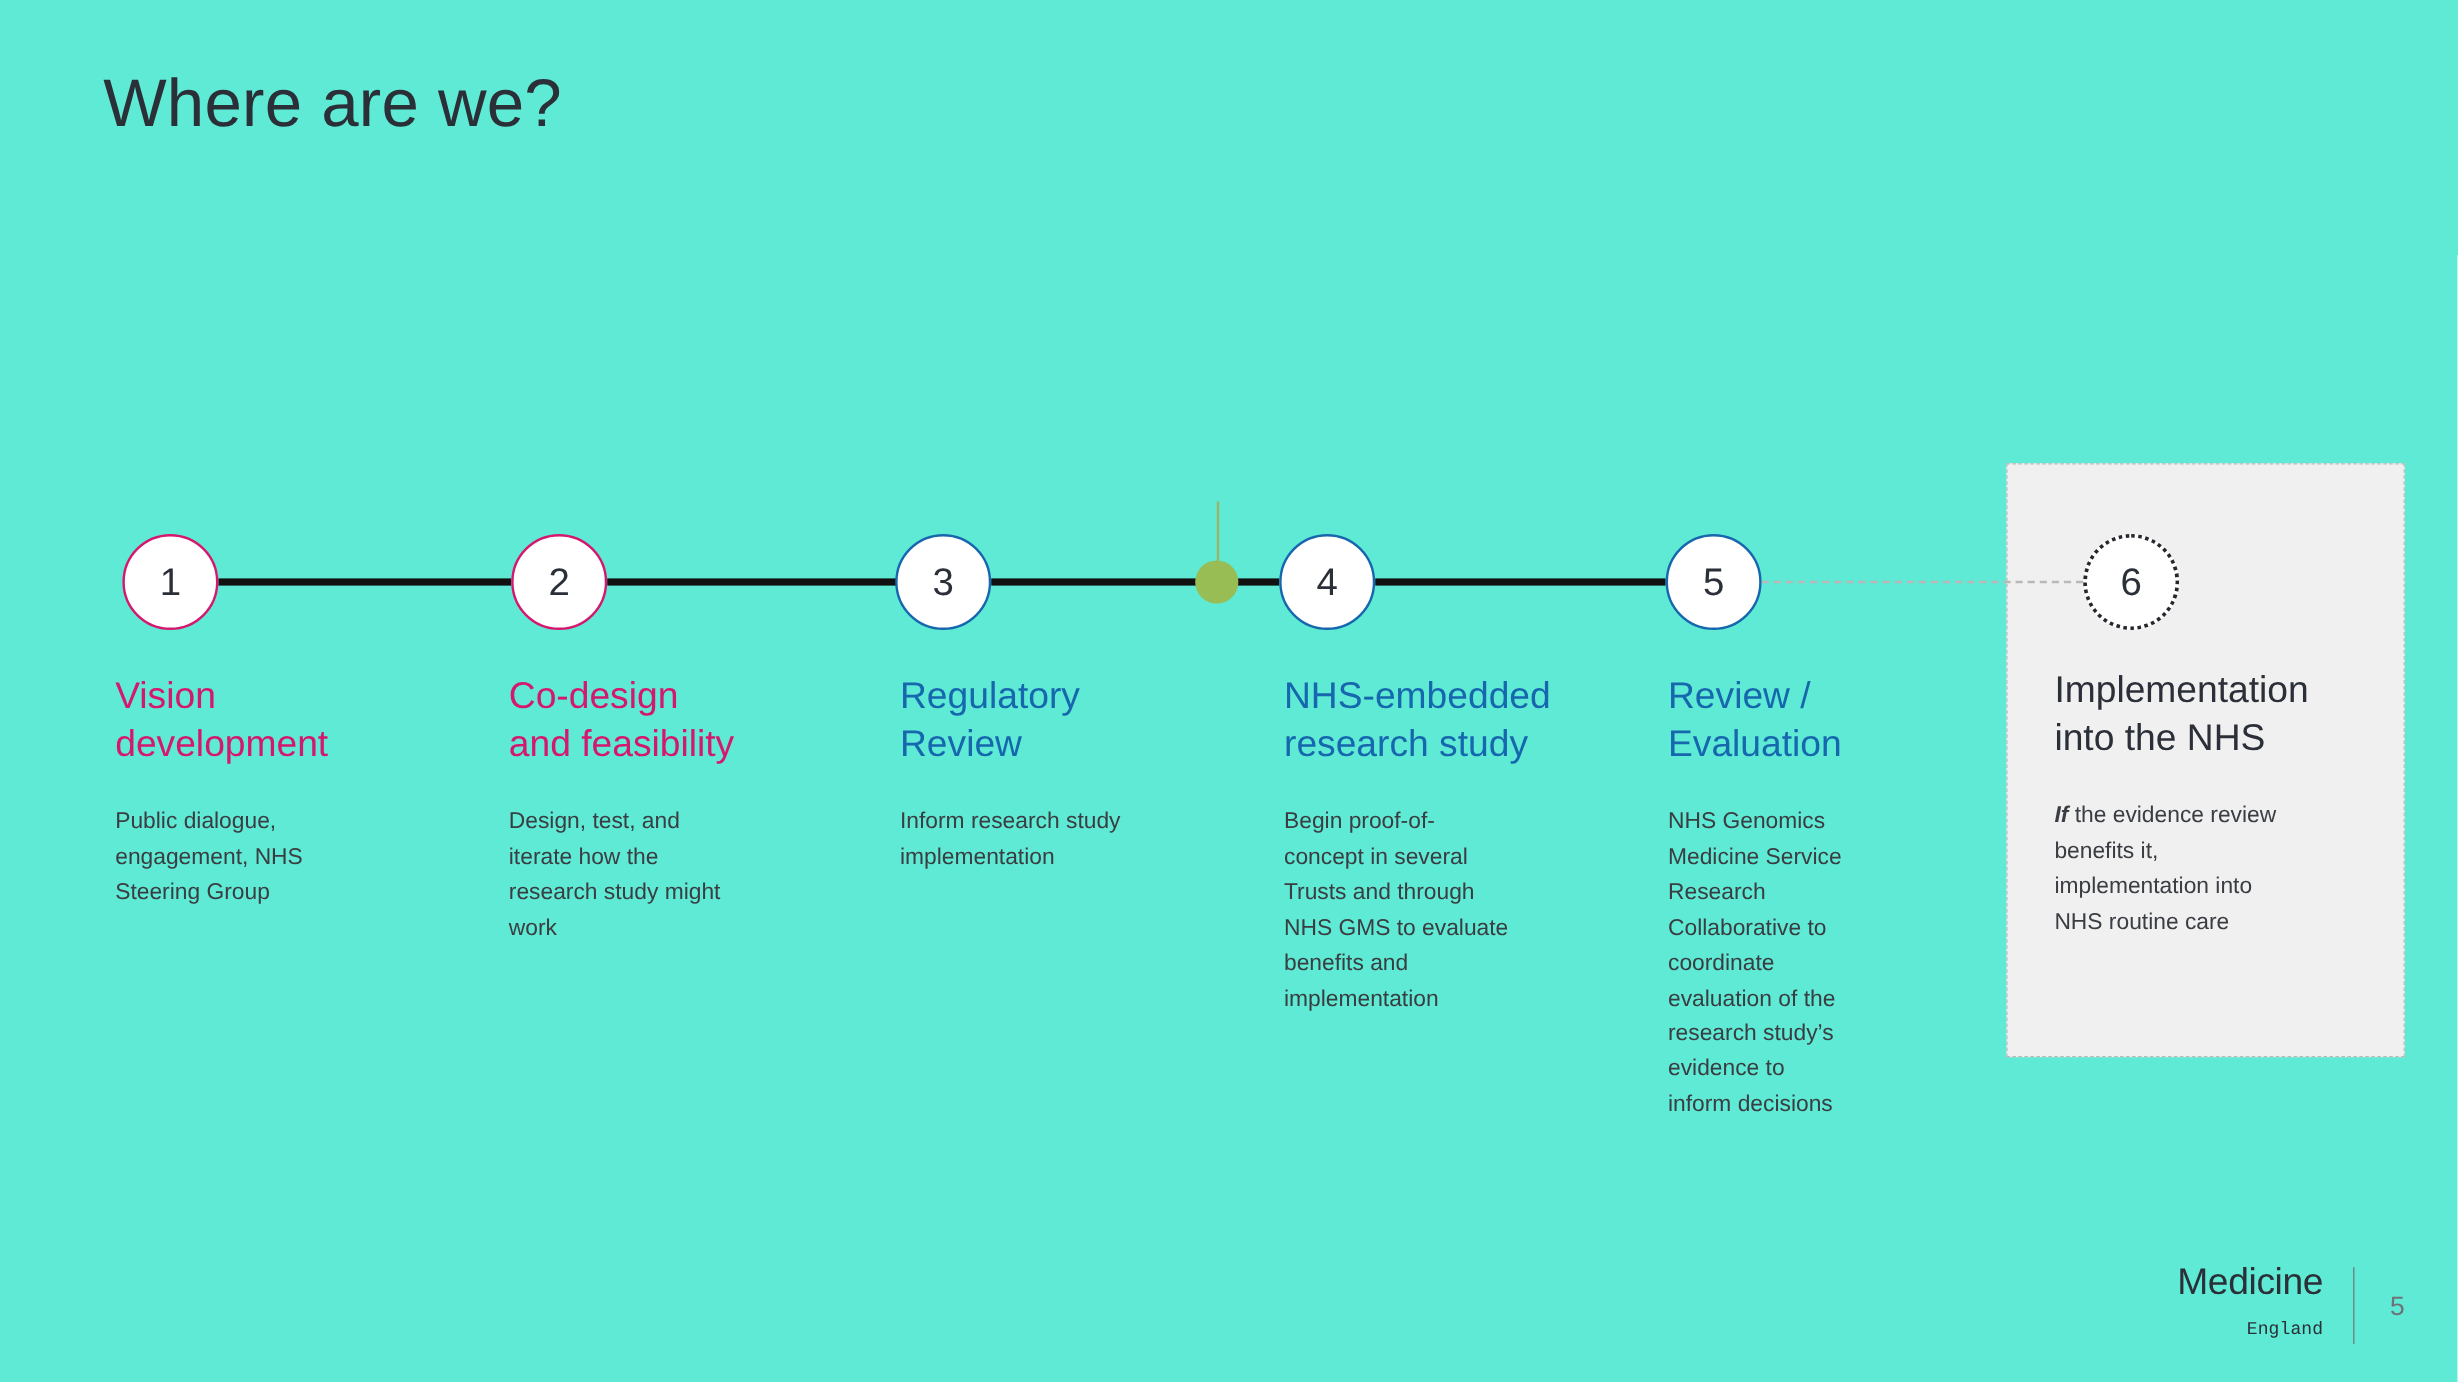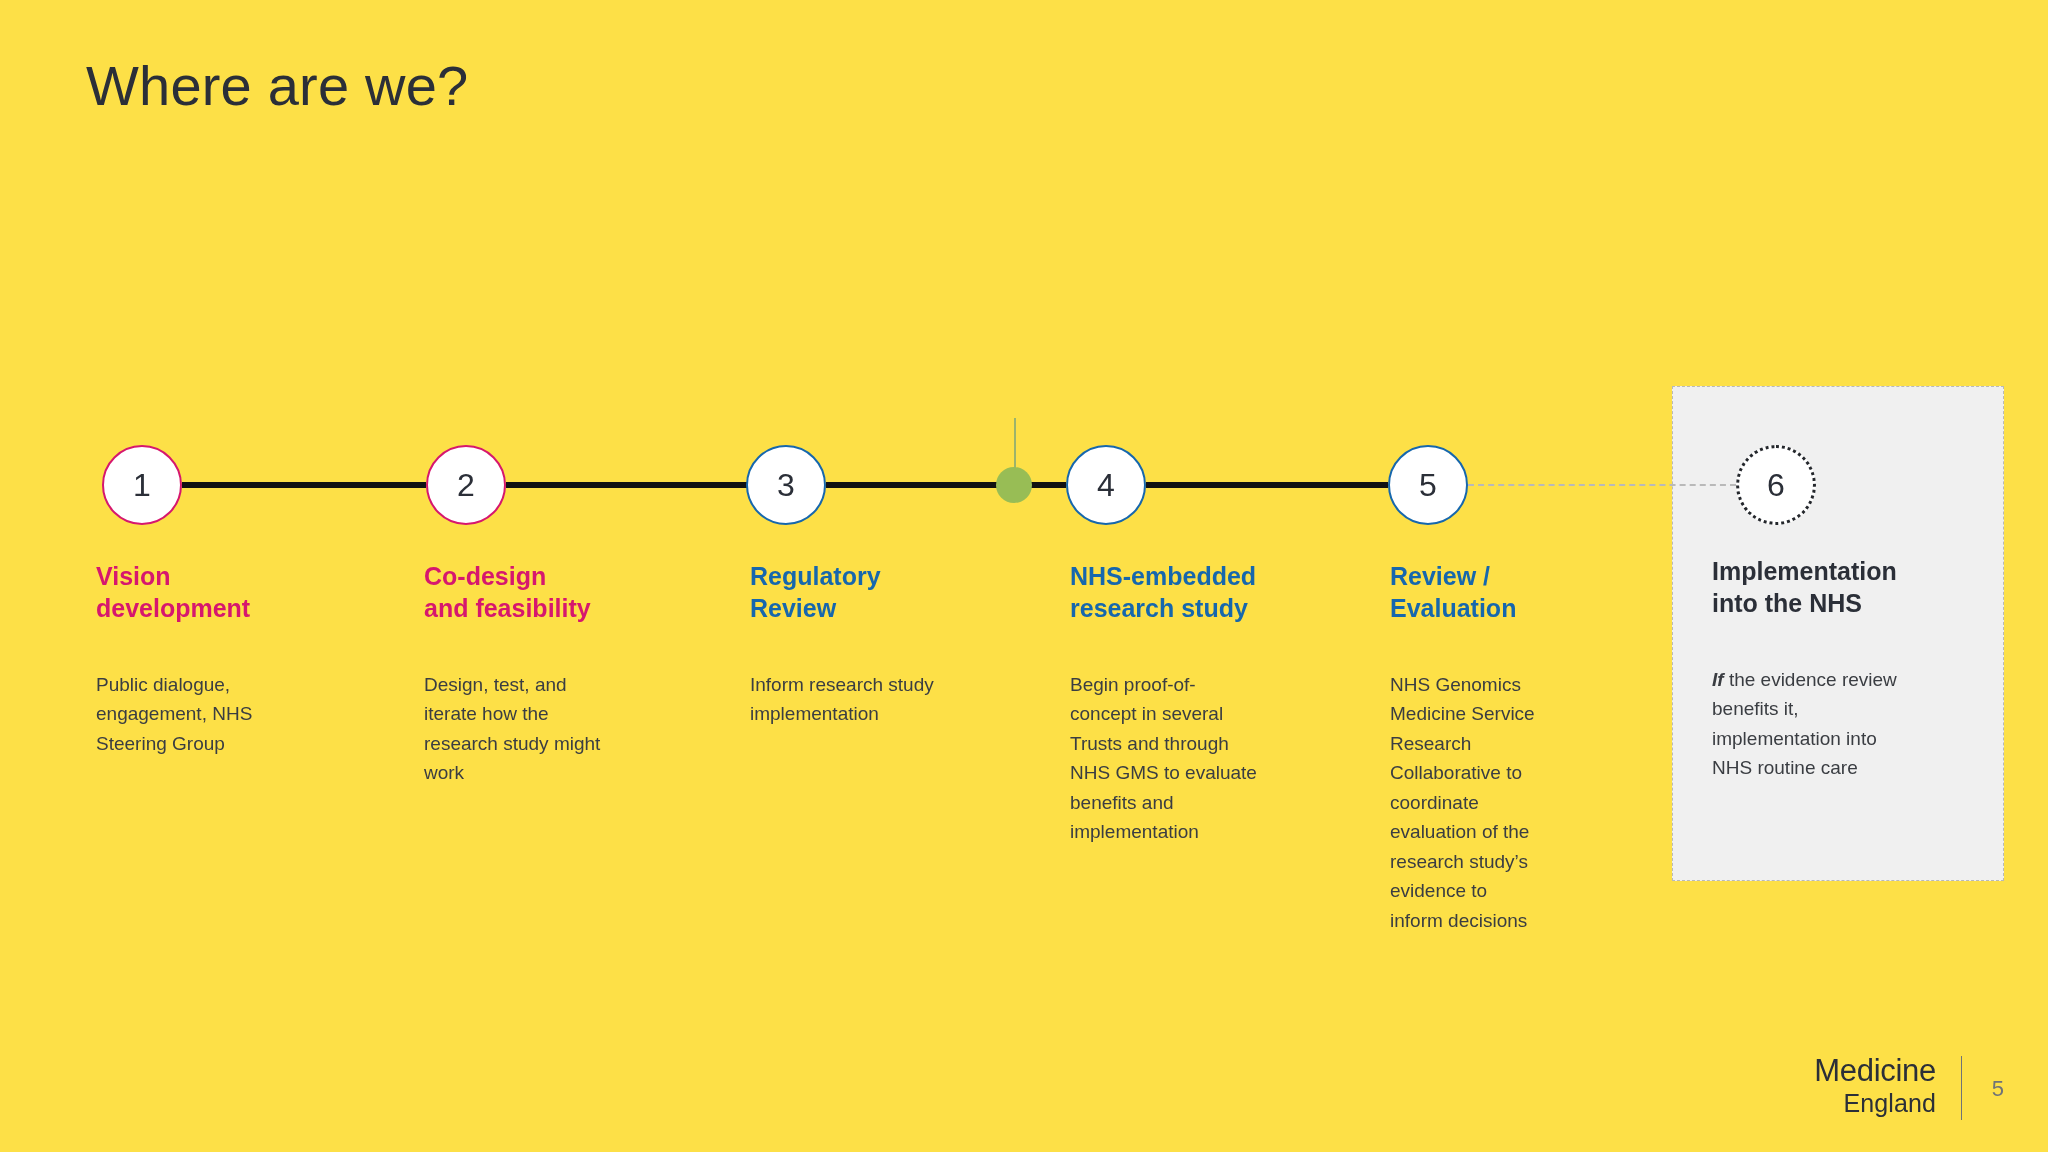--- a/index.html
+++ b/index.html
@@ -8,21 +8,21 @@
     background: #ffffff;
   }
   body {
     font-family: "Liberation Sans", sans-serif;
     -webkit-font-smoothing: antialiased;
   }
   #slide {
     position: relative;
     width: 2048px;
     height: 1152px;
-    background: #fde047;
+    background: #5eead4;
     overflow: hidden;
   }
 
   
   #page-title {
     position: absolute;
     left: 86px;
     top: 55px;
     font-size: 56px;
     font-weight: 400;
@@ -111,24 +111,24 @@
     border-radius: 50%;
     background: #98bd55;
   }
 
   
   .col {
     position: absolute;
     top: 560px;
   }
   .col-heading {
-    font-size: 25px;
+    font-size: 31px;
     line-height: 1.28;
-    font-weight: 700;
-    margin: 0 0 46px 0;
+    font-weight: 400;
+    margin: 0 0 31px 0;
     white-space: pre-line;
   }
   .col-heading.pink { color: #d6176e; }
   .col-heading.blue { color: #1667ad; }
   .col-heading.dark { color: #2b2f38; }
   .col-body {
     font-size: 19px;
     line-height: 1.55;
     color: #3a3d42;
     margin: 0;
@@ -143,23 +143,24 @@
     bottom: 36px;
     text-align: right;
     color: #2b2f38;
     line-height: 1;
   }
   #footer-logo .g-main {
     font-size: 31px;
     letter-spacing: -0.3px;
   }
   #footer-logo .g-sub {
-    font-size: 25px;
-    margin-top: 5px;
+    font-size: 15px;
+    margin-top: 18px;
     letter-spacing: 0.1px;
+    font-family: Liberation Mono, monospace;
   }
   #footer-divider {
     position: absolute;
     right: 86px;
     bottom: 32px;
     width: 1.5px;
     height: 64px;
     background: #6f7378;
   }
   #footer-pagenum {

